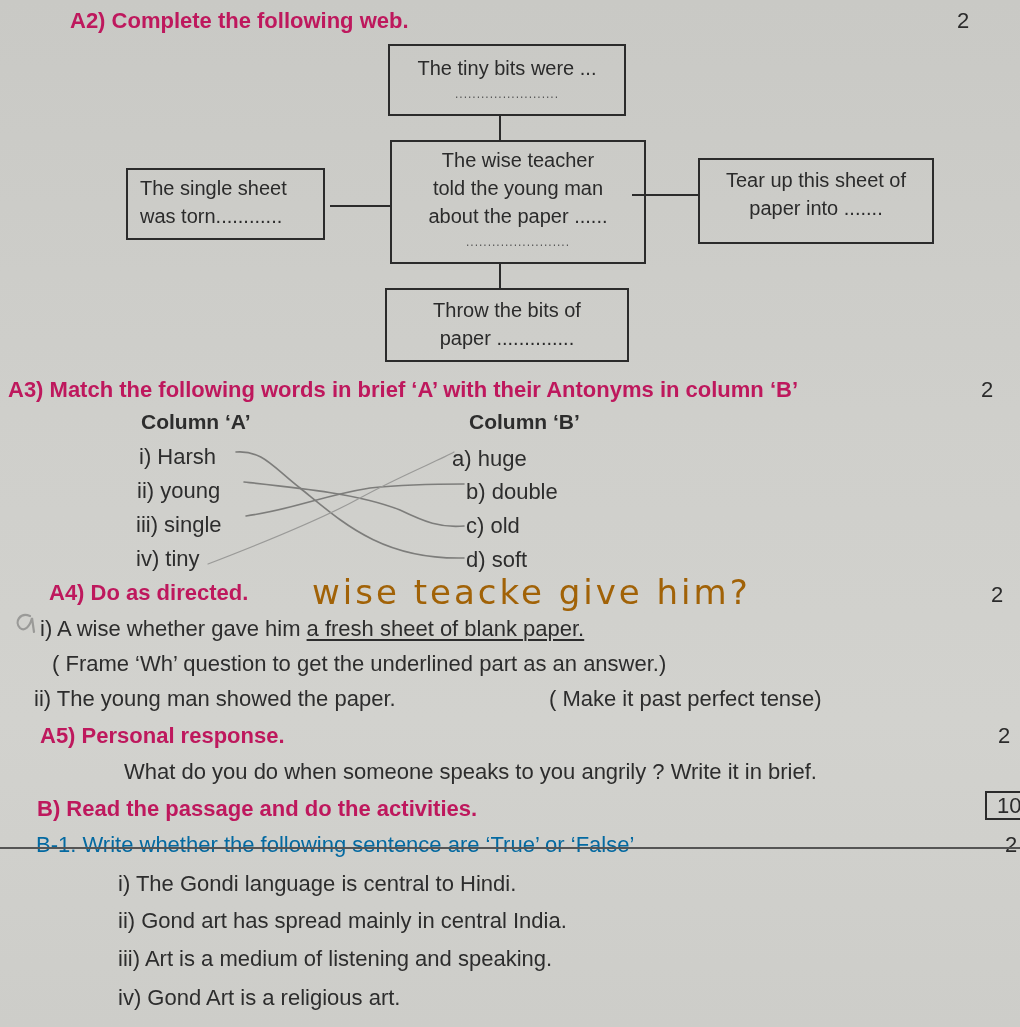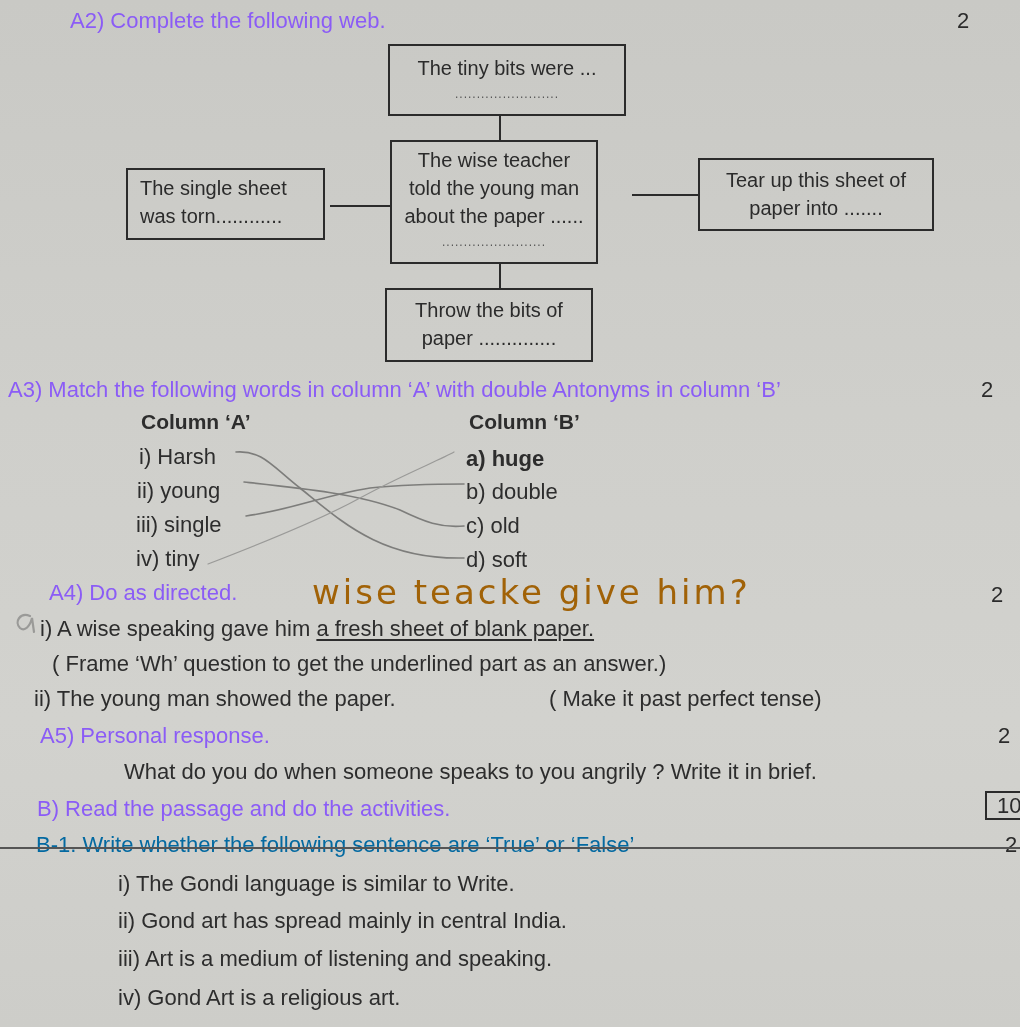--- a/index.html
+++ b/index.html
@@ -3,21 +3,21 @@
 <meta charset="utf-8">
 <style>
   html, body { margin: 0; padding: 0; }
   body {
     width: 1020px; height: 1027px; overflow: hidden; position: relative;
     background: linear-gradient(180deg, #c9c9c5 0%, #cfcfcb 40%, #d2d2ce 70%, #cdcdc9 100%);
     font-family: "Liberation Sans", sans-serif;
     color: #2a2a2a;
   }
   .abs { position: absolute; white-space: nowrap; }
-  .q-head { font-size: 22px; font-weight: normal; color: #8b5cf6; }
+  .q-head { font-size: 22px; font-weight: bold; color: #be185d; }
   .marks { font-size: 22px; color: #2b2b2b; }
   .body-txt { font-size: 22px; color: #2d2d2d; }
   .box {
     position: absolute; border: 2px solid #2b2b2b; background: transparent;
     text-align: center; font-size: 20px; line-height: 28px; color: #2b2b2b;
     box-sizing: border-box;
   }
   .dots { display: block; font-size: 12px; letter-spacing: 1px; line-height: 16px; color: #555; }
   .hline { position: absolute; height: 2px; background: #2b2b2b; }
   .vline { position: absolute; width: 2px; background: #2b2b2b; }
@@ -38,55 +38,55 @@
   <div class="vline" style="left:499px; top:114px; height:28px;"></div>
   <div class="vline" style="left:499px; top:262px; height:28px;"></div>
   <div class="hline" style="left:330px; top:205px; width:62px;"></div>
   <div class="hline" style="left:632px; top:194px; width:68px;"></div>
 
   <div class="box" style="left:388px; top:44px; width:238px; height:72px; padding-top:8px;">
     <span>The tiny bits were ...</span>
     <span class="dots" style="margin-top:4px;">........................</span>
   </div>
 
-  <div class="box" style="left:390px; top:140px; width:208px; height:124px; padding-top:4px;">
+  <div class="box" style="left:390px; top:140px; width:256px; height:124px; padding-top:4px;">
     <div>The wise teacher</div>
     <div>told the young man</div>
     <div>about the paper ......</div>
     <span class="dots" style="margin-top:4px;">........................</span>
   </div>
 
   <div class="box" style="left:126px; top:168px; width:199px; height:72px; text-align:left; padding:4px 0 0 12px;">
     <div>The single sheet</div>
     <div>was torn............</div>
   </div>
 
-  <div class="box" style="left:698px; top:158px; width:236px; height:73px; padding-top:6px;">
+  <div class="box" style="left:698px; top:158px; width:236px; height:86px; padding-top:6px;">
     <div>Tear up this sheet of</div>
     <div>paper into .......</div>
   </div>
 
-  <div class="box" style="left:385px; top:288px; width:208px; height:74px; padding-top:6px;">
+  <div class="box" style="left:385px; top:288px; width:244px; height:74px; padding-top:6px;">
     <div>Throw the bits of</div>
     <div>paper ..............</div>
   </div>
 </div>
 
-<div class="abs q-head" style="left:8px; top:377px;">A3) Match the following words in column ‘A’ with double Antonyms in column ‘B’</div>
+<div class="abs q-head" style="left:8px; top:377px;">A3) Match the following words in brief ‘A’ with their Antonyms in column ‘B’</div>
 <div class="abs marks" style="left:981px; top:377px;">2</div>
 
 <div class="abs body-txt" style="left:141px; top:410px; font-weight:bold; font-size:21px;">Column ‘A’</div>
 <div class="abs body-txt" style="left:469px; top:410px; font-weight:bold; font-size:21px;">Column ‘B’</div>
 
 <div class="abs body-txt" style="left:139px; top:444px;">i)  Harsh</div>
 <div class="abs body-txt" style="left:137px; top:478px;">ii) young</div>
 <div class="abs body-txt" style="left:136px; top:512px;">iii) single</div>
 <div class="abs body-txt" style="left:136px; top:546px;">iv) tiny</div>
 
-<div class="abs body-txt" style="left:466px; top:446px;font-weight:bold;">a) huge</div>
+<div class="abs body-txt" style="left:452px; top:446px;">a) huge</div>
 <div class="abs body-txt" style="left:466px; top:479px;">b) double</div>
 <div class="abs body-txt" style="left:466px; top:513px;">c) old</div>
 <div class="abs body-txt" style="left:466px; top:547px;">d) soft</div>
 
 <svg width="1020" height="1027">
   <g fill="none" stroke="#7d7d7b" stroke-width="1.6" stroke-linecap="round">
     <path d="M236 452 C 262 450, 272 466, 300 488 C 340 520, 380 560, 464 558"></path>
     <path d="M244 482 C 300 488, 360 494, 400 510 C 425 522, 440 528, 464 526"></path>
     <path d="M246 516 C 300 508, 320 496, 370 488 C 410 484, 440 484, 464 484"></path>
     <path d="M208 564 C 260 544, 320 520, 360 498 C 400 476, 440 460, 454 452" stroke="#9a9a98" stroke-width="1.2"></path>
@@ -95,35 +95,35 @@
   <g fill="none" stroke="#9a9a98" stroke-width="2.2" stroke-linecap="round">
     <path d="M30 616 c -10 -4, -16 6, -10 12 c 5 4, 10 -2, 12 -10 l 2 14"></path>
   </g>
 </svg>
 
 <div class="abs q-head" style="left:49px; top:580px;">A4) Do as directed.</div>
 <div class="abs marks" style="left:991px; top:582px;">2</div>
 <div class="abs hand" style="left:312px; top:572px; letter-spacing:3px;">wise teacke give him?</div>
 
 <div class="abs body-txt" style="left:40px; top:616px;">
-  <span>i) A wise speaking gave him </span><span class="underline">a fresh sheet of blank paper.</span>
+  <span>i) A wise whether gave him </span><span class="underline">a fresh sheet of blank paper.</span>
 </div>
 <div class="abs body-txt" style="left:52px; top:651px;">( Frame ‘Wh’ question to get the underlined part as an answer.)</div>
 <div class="abs body-txt" style="left:34px; top:686px;">ii) The young man showed the paper.</div>
 <div class="abs body-txt" style="left:549px; top:686px;">( Make it past perfect tense)</div>
 
 <div class="abs q-head" style="left:40px; top:723px;">A5) Personal response.</div>
 <div class="abs marks" style="left:998px; top:723px;">2</div>
 <div class="abs body-txt" style="left:124px; top:759px;">What do you do when someone speaks to you angrily ? Write it in brief.</div>
 
 <div class="abs q-head" style="left:37px; top:796px;">B) Read the passage and do the activities.</div>
 <div class="abs marks" style="left:985px; top:793px;">
   <span class="boxed-marks">10</span>
 </div>
 
 <div class="abs body-txt" style="left:36px; top:832px; color:#0369a1;">B-1. Write whether the following sentence are ‘True’ or ‘False’</div>
 <div class="abs marks" style="left:1005px; top:832px;">2</div>
 <div class="strike-row"></div>
 
-<div class="abs body-txt" style="left:118px; top:871px;">i) The Gondi language is similar to Write.</div>
+<div class="abs body-txt" style="left:118px; top:871px;">i) The Gondi language is central to Hindi.</div>
 <div class="abs body-txt" style="left:118px; top:908px;">ii) Gond art has spread mainly in central India.</div>
 <div class="abs body-txt" style="left:118px; top:946px;">iii) Art is a medium of listening and speaking.</div>
 <div class="abs body-txt" style="left:118px; top:985px;">iv) Gond Art is a religious art.</div>
 
 </body></html>

